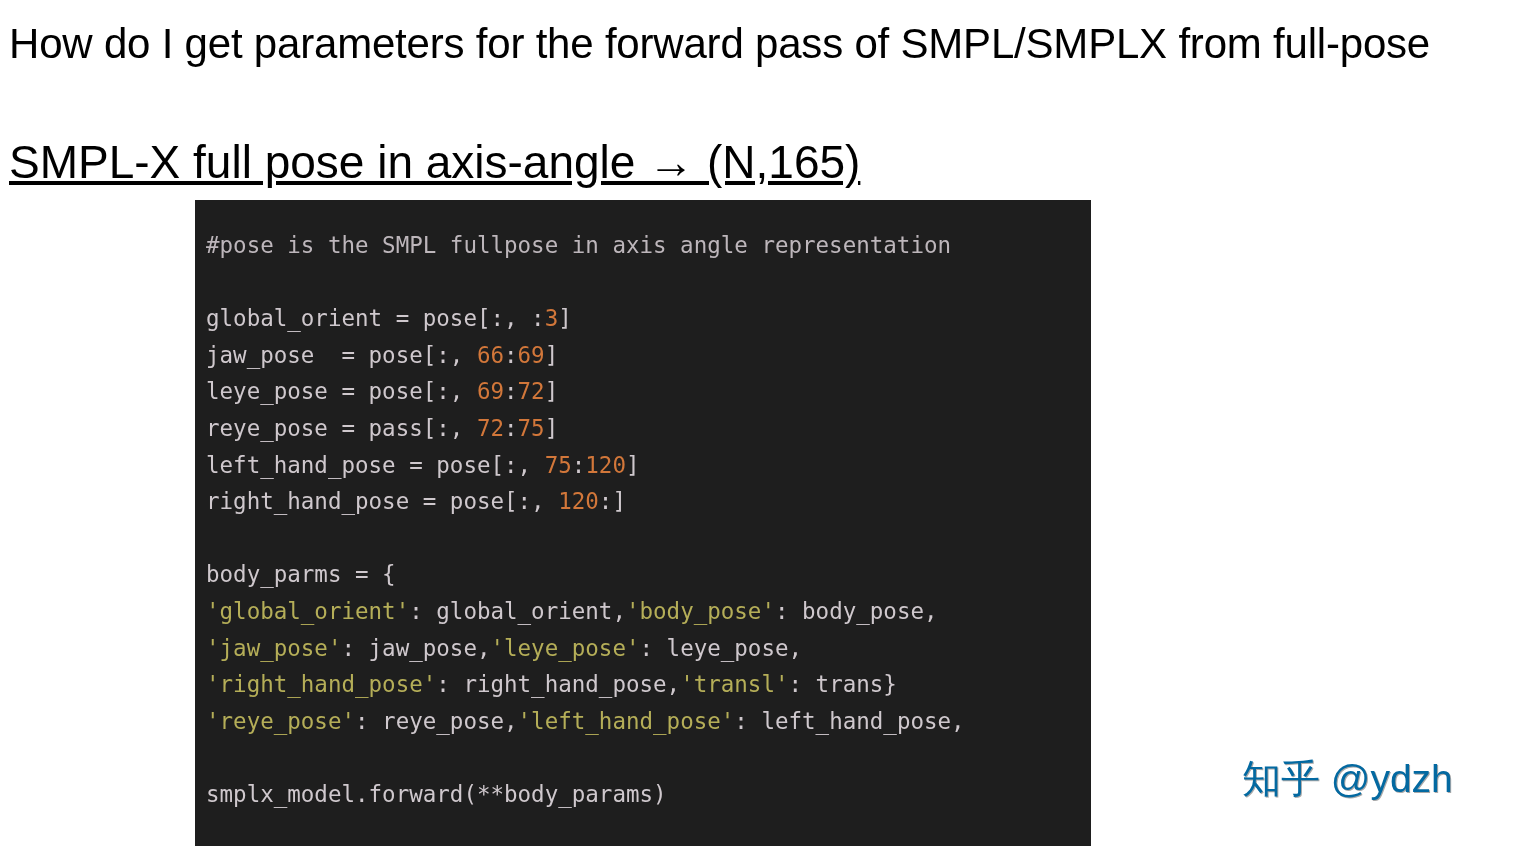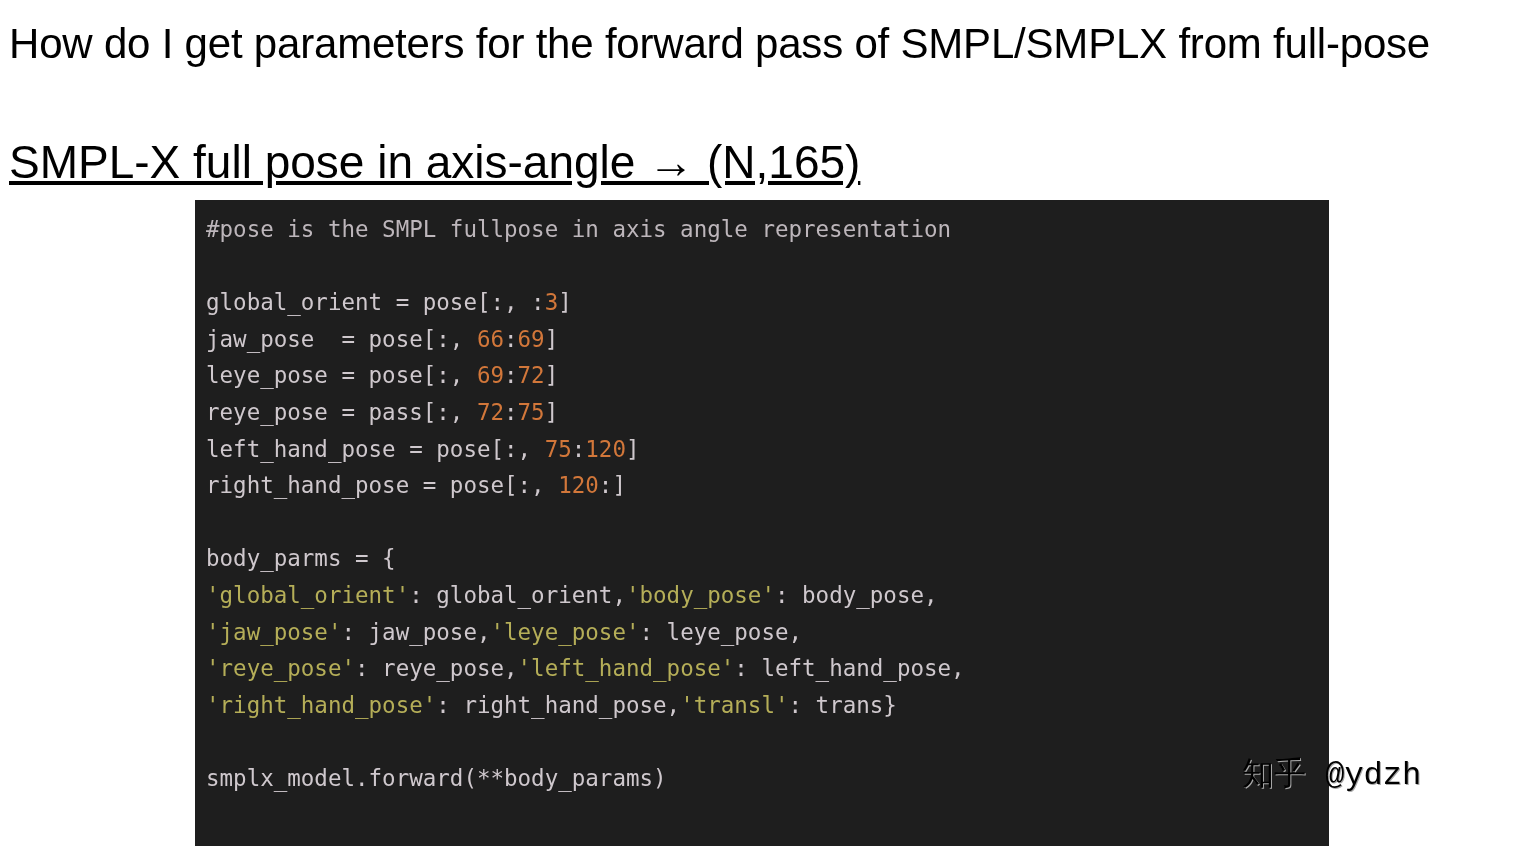--- a/index.html
+++ b/index.html
@@ -32,47 +32,47 @@
     font-size: 46px;
     color: #000000;
     white-space: nowrap;
     line-height: 48px;
     text-decoration: underline;
   }
   .code-block {
     position: absolute;
     left: 195px;
     top: 200px;
-    width: 1134px;
+    width: 896px;
     height: 646px;
     background: #1e1e1e;
     box-sizing: border-box;
-    padding: 11px 0 0 11px;
+    padding: 27px 0 0 11px;
     font-family: "DejaVu Sans Mono", monospace;
     font-size: 22.5px;
     line-height: 36.6px;
     color: #cfc8cd;
   }
   .code-line {
     white-space: pre;
     height: 36.6px;
   }
   .comment { color: #bdb6bb; }
   .num { color: #d2773a; }
   .str { color: #b5ae58; }
   .plain { color: #cfc8cd; }
   .watermark {
     position: absolute;
     left: 1242px;
     top: 752px;
-    font-size: 32px;
-    color: #000000;
+    font-size: 39px;
+    color: #0369a1;
     white-space: nowrap;
     text-shadow: 1px 1px 0 #a9a9a9;
-    font-family: Liberation Mono, monospace;
+    font-family: Liberation Sans, sans-serif;
   }
 </style>
 </head>
 <body>
 
 <div class="title">How do I get parameters for the forward pass of SMPL/SMPLX from full-pose</div>
 <div class="subtitle">SMPL-X full pose in axis-angle → (N,165)</div>
 
 <div class="code-block">
   <div class="code-line comment">#pose is the SMPL fullpose in axis angle representation</div>
@@ -92,22 +92,22 @@
   <div class="code-line"><span class="plain">right_hand_pose = pose[:, </span><span class="num">120</span><span class="plain">:]</span></div>
 
   <div class="code-line"></div>
 
   <div class="code-line plain">body_parms = {</div>
 
   <div class="code-line"><span class="str">'global_orient'</span><span class="plain">: global_orient,</span><span class="str">'body_pose'</span><span class="plain">: body_pose,</span></div>
 
   <div class="code-line"><span class="str">'jaw_pose'</span><span class="plain">: jaw_pose,</span><span class="str">'leye_pose'</span><span class="plain">: leye_pose,</span></div>
 
+  <div class="code-line"><span class="str">'right_hand_pose'</span><span class="plain">: right_hand_pose,</span><span class="str">'transl'</span><span class="plain">: trans}</span></div>
+
   <div class="code-line"><span class="str">'reye_pose'</span><span class="plain">: reye_pose,</span><span class="str">'left_hand_pose'</span><span class="plain">: left_hand_pose,</span></div>
-
-  <div class="code-line"><span class="str">'right_hand_pose'</span><span class="plain">: right_hand_pose,</span><span class="str">'transl'</span><span class="plain">: trans}</span></div>
 
   <div class="code-line"></div>
 
   <div class="code-line plain">smplx_model.forward(**body_params)</div>
 </div>
 
 <div class="watermark">知乎 @ydzh</div>
 
 </body></html>

